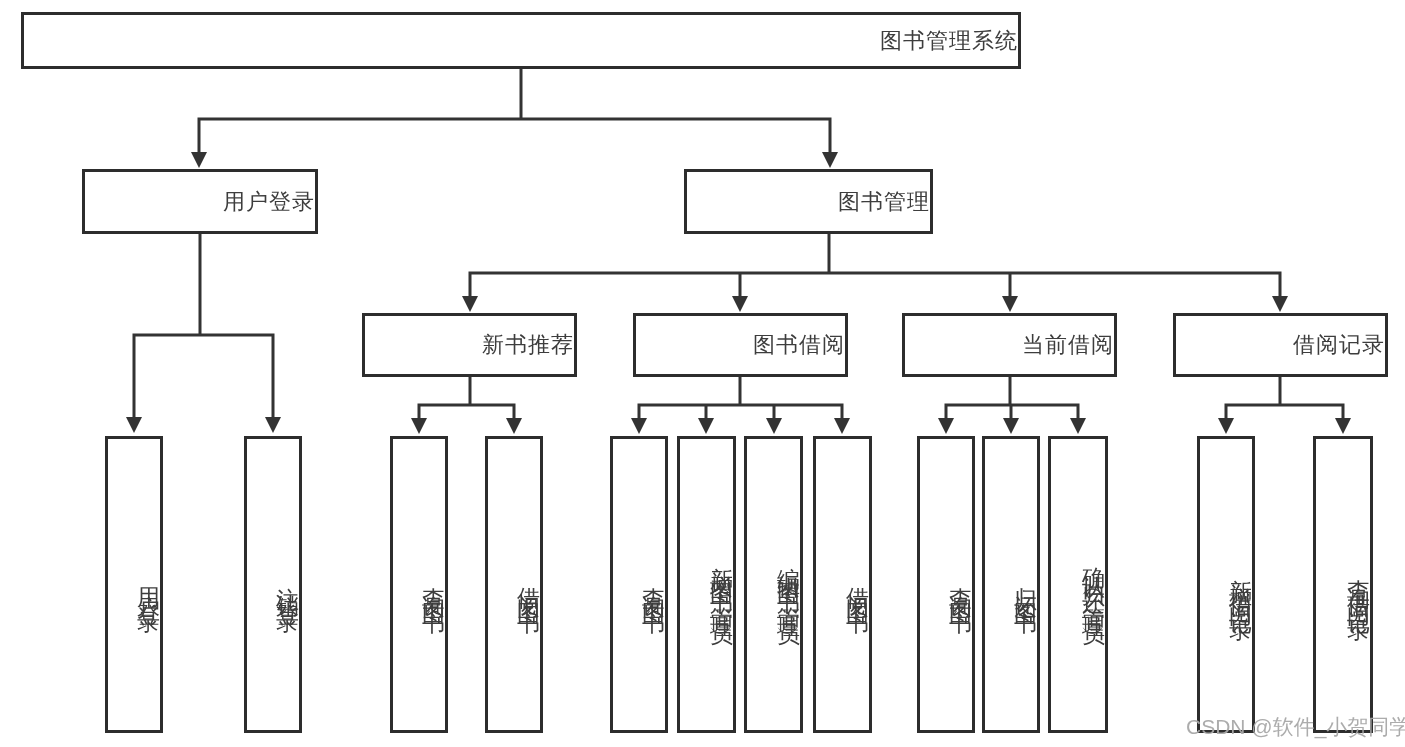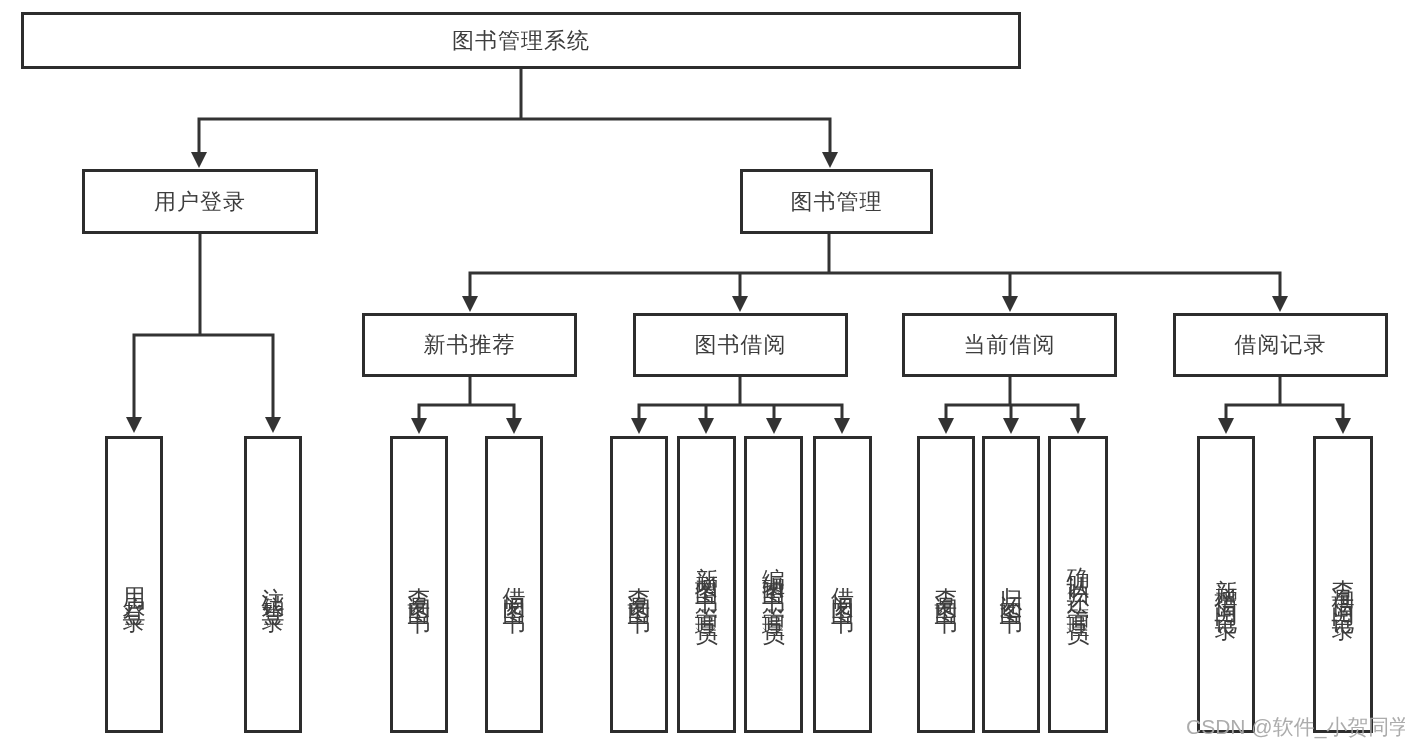--- a/index.html
+++ b/index.html
@@ -17,21 +17,21 @@
     left: 0; top: 0;
     width: 1405px; height: 747px;
   }
   .node {
     position: absolute;
     box-sizing: border-box;
     border: 3px solid #2d2d2d;
     background: #ffffff;
     display: flex;
     align-items: center;
-    justify-content: center;
+    justify-content: flex-end;
     color: #3d3d3d;
   }
   .hlabel {
     font-size: 22px;
     letter-spacing: 1px;
     white-space: nowrap;
   }
   .leaf .vtext {
     writing-mode: vertical-rl;
     text-orientation: mixed;
@@ -100,21 +100,21 @@
     </g>
   </svg>
 
   <div class="node" style="left:21px; top:12px; width:1000px; height:57px;">
     <span class="hlabel">图书管理系统</span>
   </div>
 
   <div class="node" style="left:82px; top:169px; width:236px; height:65px;">
     <span class="hlabel">用户登录</span>
   </div>
-  <div class="node" style="left:740px; top:169px; width:193px; height:65px;">
+  <div class="node" style="left:684px; top:169px; width:249px; height:65px;">
     <span class="hlabel">图书管理</span>
   </div>
 
   <div class="node" style="left:633px; top:313px; width:215px; height:64px;">
     <span class="hlabel">图书借阅</span>
   </div>
   <div class="node" style="left:362px; top:313px; width:215px; height:64px;">
     <span class="hlabel">新书推荐</span>
   </div>
   <div class="node" style="left:902px; top:313px; width:215px; height:64px;font-family:Liberation Serif, serif;">

